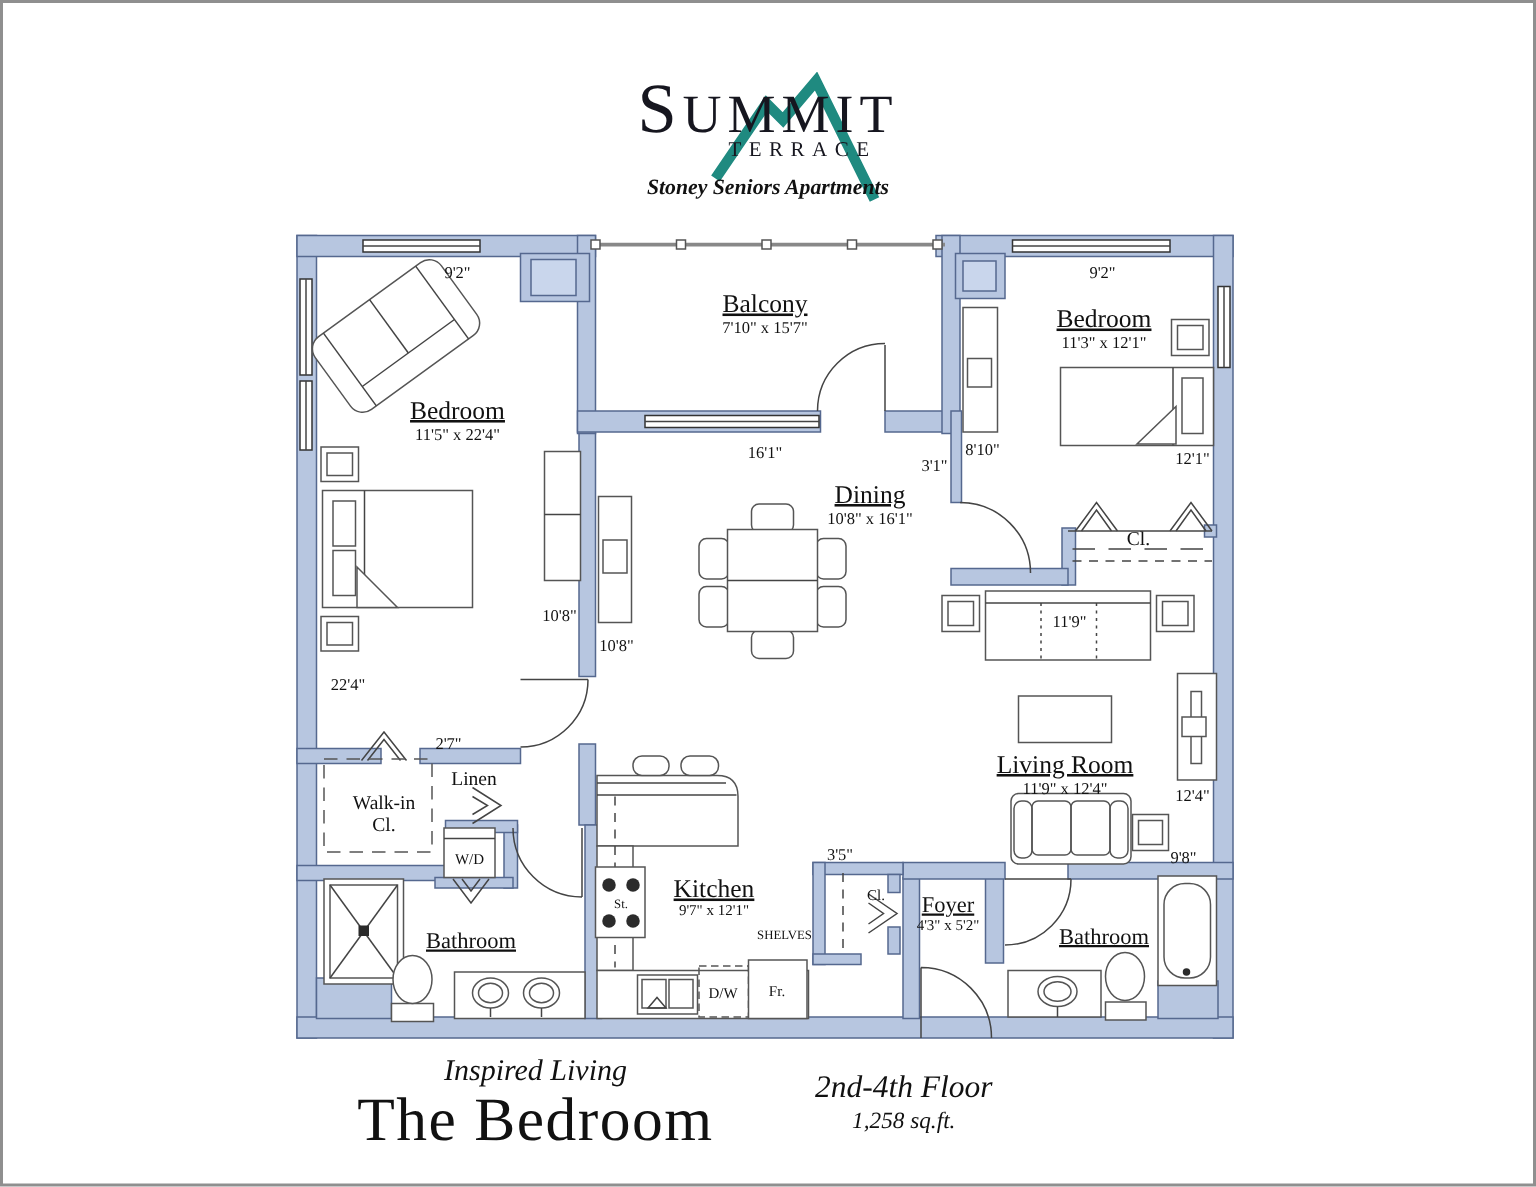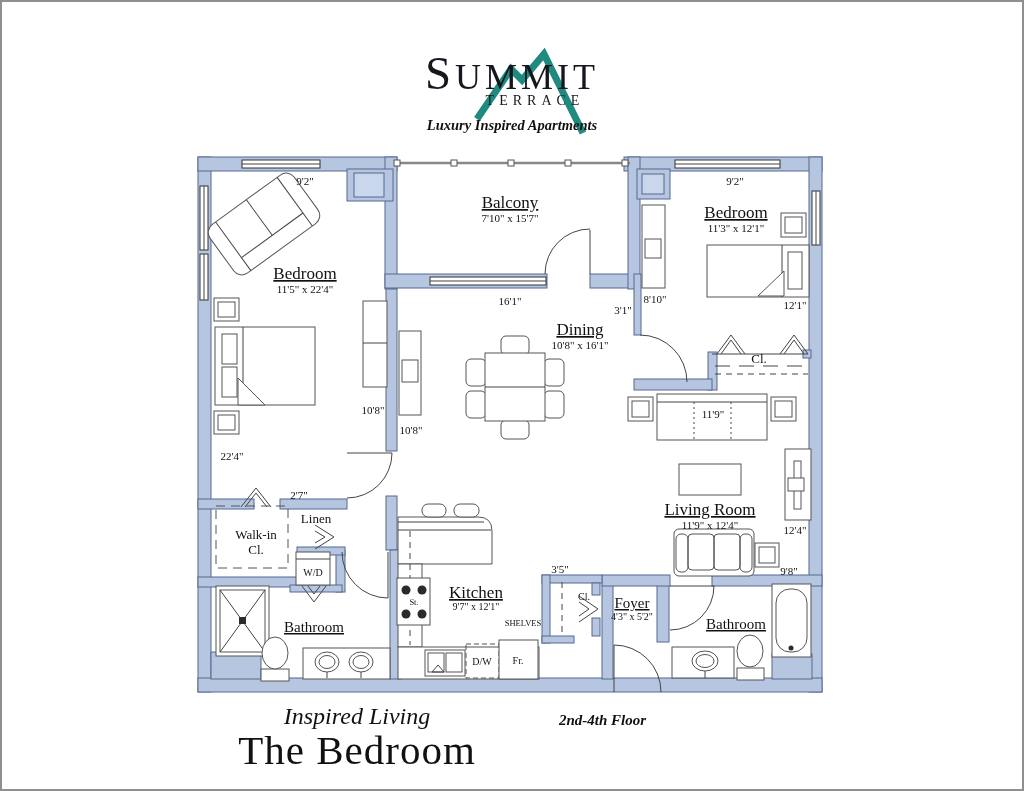--- a/index.html
+++ b/index.html
@@ -12,25 +12,25 @@
   .logo{position:absolute;top:46px;left:0;width:100%;text-align:center;z-index:2;}
   .logo-mountain{position:absolute;left:430px;top:0;width:190px;height:110px;z-index:1;}
   .logo-text{position:relative;z-index:2;}
   .logo-summit{font-size:36px;letter-spacing:4px;line-height:1.1;color:#16161f;}
   .logo-summit::first-letter{font-size:47px;}
   .logo-terrace{font-size:14px;letter-spacing:5px;margin-top:-7px;padding-left:46px;color:#16161f;}
   .logo-tagline{font-style:italic;font-weight:bold;font-size:14.5px;margin-top:8px;color:#111;}
 
   
   .footer-left{position:absolute;left:230px;top:701px;width:250px;text-align:center;}
-  .f-inspired{font-style:italic;font-size:24px;}
+  .f-inspired{font-style:italic;font-size:20px;}
   .f-name{font-size:41px;margin-top:-4px;letter-spacing:1px;}
   .footer-right{position:absolute;left:478px;top:708px;width:245px;text-align:center;font-style:italic;}
   .f-suite{font-size:16.5px;}
-  .f-floor{font-size:15px;margin-top:2px;font-weight:bold;}
+  .f-floor{font-size:21px;margin-top:2px;}
   .f-area{font-size:15.5px;margin-top:2px;}
 
   
   svg.plan{position:absolute;left:0;top:0;z-index:1;}
   svg text{font-family:"Liberation Serif",serif;fill:#111;text-anchor:middle;}
   text.rm{font-size:17px;text-decoration:underline;}
   text.rm-s{font-size:15px;text-decoration:underline;}
   text.rm-xs{font-size:13px;}
   text.dim{font-size:11px;}
   text.dim-s{font-size:10px;}
@@ -48,21 +48,21 @@
 
 <div class="page">
 
   <div class="logo">
     <svg class="logo-mountain" width="190" height="110" viewBox="0 0 190 110">
       <polyline points="45,71 79,21 90,32 112,6 151,85" fill="none" stroke="#1f8a80" stroke-width="7" stroke-linejoin="miter"></polyline>
     </svg>
     <div class="logo-text">
       <div class="logo-summit">SUMMIT</div>
       <div class="logo-terrace">TERRACE</div>
-      <div class="logo-tagline">Luxury Inspired Apartments</div>
+      <div class="logo-tagline">Stoney Seniors Apartments</div>
     </div>
   </div>
 
   <svg class="plan" width="1024" height="791" viewBox="0 0 1024 791">
 
     <g>
       <rect class="wall" x="196" y="155" width="13" height="535"></rect>
       <rect class="wall" x="196" y="155" width="199" height="14"></rect>
       <rect class="wall" x="622" y="155" width="198" height="14"></rect>
       <rect class="wall" x="807" y="155" width="13" height="535"></rect>
@@ -351,15 +351,16 @@
       <text class="dim" x="558" y="571">3'5"</text>
     </g>
   </svg>
 
   <div class="footer-left">
     <div class="f-inspired">Inspired Living</div>
     <div class="f-name">The Bedroom</div>
   </div>
   <div class="footer-right">
     <div class="f-floor">2nd-4th Floor</div>
+    <div class="f-area">1,258 sq.ft.</div>
   </div>
 
 </div>
 
 </body></html>

